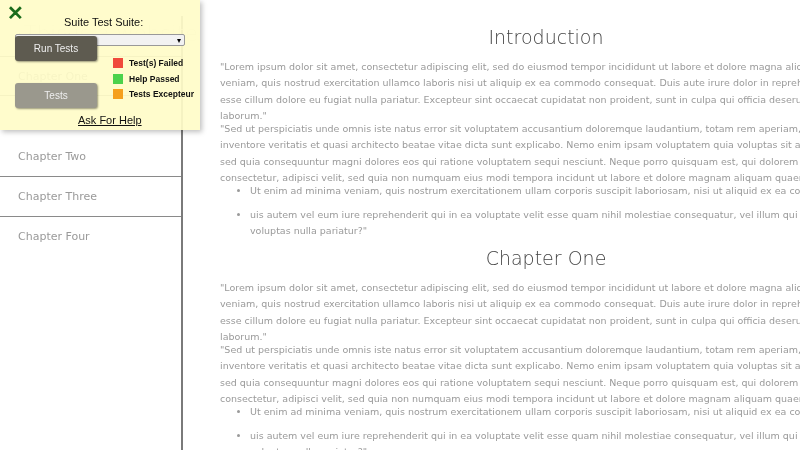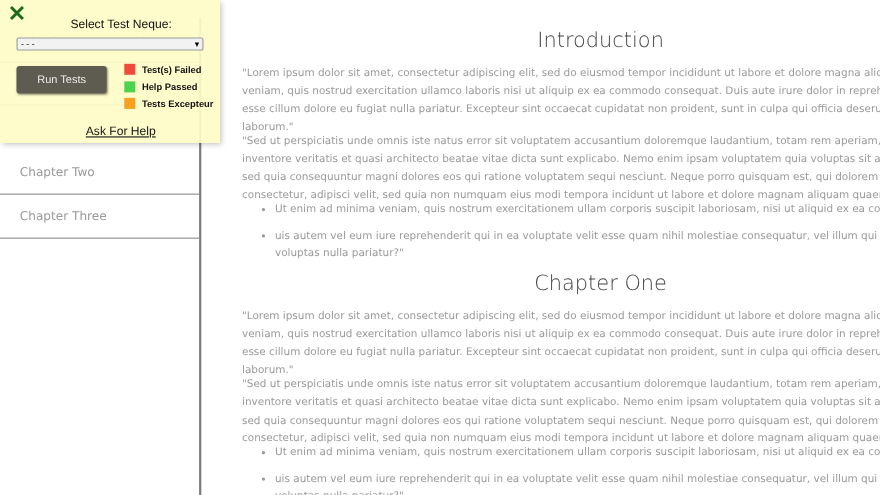--- a/index.html
+++ b/index.html
@@ -13,36 +13,37 @@
     p.para { position:absolute; left:0; width:590px; margin:0; font-size:9.5px; line-height:16.4px; color:#9a9a9a; white-space:nowrap; }
     ul.bul { position:absolute; margin:0; padding-left:30px; font-size:9.5px; color:#9a9a9a; width:560px; }
     ul.bul li { line-height:16px; margin-bottom:8px; white-space:nowrap; }
     .panel { position:absolute; left:0; top:0; width:200px; height:130px; background:rgba(255,252,200,0.92); box-shadow:2px 2px 5px rgba(0,0,0,0.25); font-family:"Liberation Sans", sans-serif; }
     .close-x { position:absolute; left:7px; top:3px; font-size:20px; font-weight:bold; color:#1a6b1a; line-height:20px; cursor:pointer; }
     .panel-label { position:absolute; left:64px; top:16px; font-size:11px; color:#111; }
     .suite-select { position:absolute; left:15px; top:34px; width:170px; height:12px; font-size:8px; border:1px solid #999; background:#f2f2f2; border-radius:2px; padding:0 3px; box-sizing:border-box; }
     .suite-select span.v { position:absolute; left:3px; top:0; line-height:11px; }
     .suite-select span.c { position:absolute; right:3px; top:0; line-height:11px; font-size:8px; }
     .btn { position:absolute; left:15px; width:82px; height:25px; border-radius:3px; color:#eee; font-size:10px; text-align:center; line-height:25px; box-shadow:1px 1px 2px rgba(0,0,0,0.4); cursor:pointer; }
-    .btn-run { top:60px; background:#5e5b50; }
+    .btn-run { top:36px; background:#5e5b50; }
     .btn-tests { top:83px; background:#9a988d; }
     .legend { position:absolute; left:113px; font-size:8.5px; color:#111; }
     .swatch { position:absolute; left:0; top:0; width:10px; height:10px; }
     .legend span.t { position:absolute; left:16px; top:0; white-space:nowrap; line-height:10px;font-weight:bold; }
     .help { position:absolute; left:78px; top:114px; font-size:11px; color:#111; text-decoration:underline; cursor:pointer; }
   </style>
 </head>
 <body>
 
 <div class="sidebar">
   <div class="site-title">This is a website</div>
   <div class="nav-item" style="top:2px;">Introduction</div>
   <div class="nav-item" style="top:41px;">Chapter One</div>
   <div class="nav-item" style="top:121px;height:40px;line-height:40px;">Chapter Two</div>
   <div class="nav-item" style="top:161px;height:40px;line-height:40px;">Chapter Three</div>
+  <div class="nav-item" style="top:201px;height:40px;line-height:40px;border-bottom:none;">Chapter Four</div>
 </div>
 
 <div class="main">
   <div class="content" style="top:0;">
     <h2 style="top:26px;">Introduction</h2>
     <p class="para" style="top:59px;">
       <span>"Lorem ipsum dolor sit amet, consectetur adipiscing elit, sed do eiusmod tempor incididunt ut labore et dolore magna aliqua. Ut enim ad minim</span><br><span>veniam, quis nostrud exercitation ullamco laboris nisi ut aliquip ex ea commodo consequat. Duis aute irure dolor in reprehenderit in voluptate velit</span><br><span>esse cillum dolore eu fugiat nulla pariatur. Excepteur sint occaecat cupidatat non proident, sunt in culpa qui officia deserunt mollit anim id est</span><br><span>laborum."</span>
     </p>
     <p class="para" style="top:121px;">
       <span>"Sed ut perspiciatis unde omnis iste natus error sit voluptatem accusantium doloremque laudantium, totam rem aperiam, eaque ipsa quae ab illo</span><br><span>inventore veritatis et quasi architecto beatae vitae dicta sunt explicabo. Nemo enim ipsam voluptatem quia voluptas sit aspernatur aut odit aut fugit,</span><br><span>sed quia consequuntur magni dolores eos qui ratione voluptatem sequi nesciunt. Neque porro quisquam est, qui dolorem ipsum quia dolor sit amet,</span><br><span>consectetur, adipisci velit, sed quia non numquam eius modi tempora incidunt ut labore et dolore magnam aliquam quaerat voluptatem.</span>
@@ -63,26 +64,27 @@
     </p>
     <ul class="bul" style="top:183px;">
       <li>Ut enim ad minima veniam, quis nostrum exercitationem ullam corporis suscipit laboriosam, nisi ut aliquid ex ea commodi consequatur?</li>
       <li><span>uis autem vel eum iure reprehenderit qui in ea voluptate velit esse quam nihil molestiae consequatur, vel illum qui dolorem eum fugiat quo</span><br><span>voluptas nulla pariatur?"</span></li>
     </ul>
   </div>
 </div>
 
 <div class="panel">
   <div class="close-x">✕</div>
-  <div class="panel-label">Select Test Neque:</div>
+  <div class="panel-label">Suite Test Suite:</div>
   <div class="suite-select">
     <span class="v">- - -</span>
     <span class="c">▾</span>
   </div>
   <div class="btn btn-run">Run Tests</div>
+  <div class="btn btn-tests">Tests</div>
   <div class="legend" style="top:58px;">
     <div class="swatch" style="background:#f04a3c;"></div>
     <span class="t">Test(s) Failed</span>
   </div>
   <div class="legend" style="top:74px;">
     <div class="swatch" style="background:#4cd24c;"></div>
     <span class="t">Help Passed</span>
   </div>
   <div class="legend" style="top:89px;">
     <div class="swatch" style="background:#f5a01e;"></div>

